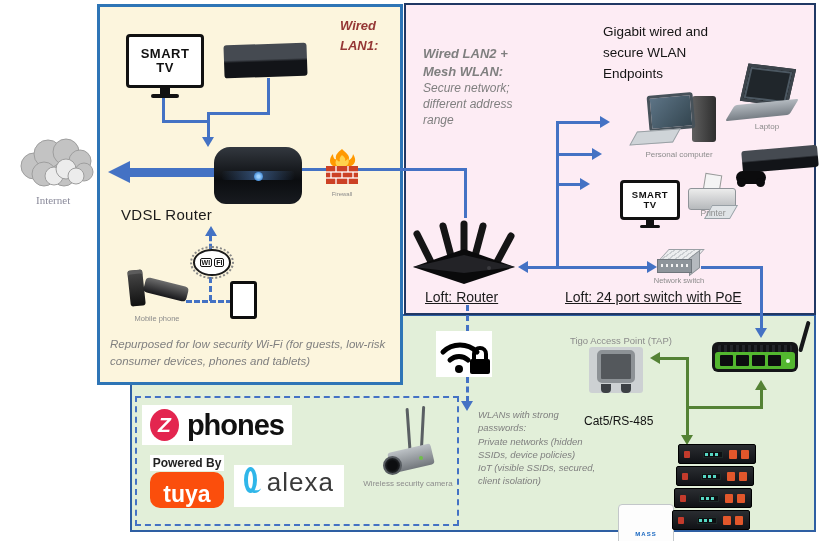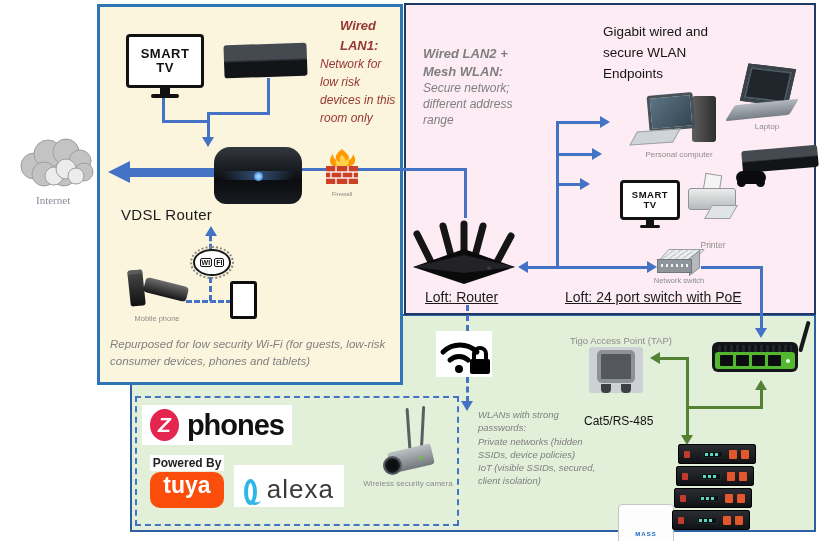--- a/index.html
+++ b/index.html
@@ -104,21 +104,21 @@
   .bat::before{content:"";position:absolute;left:5px;top:6px;width:6px;height:7px;background:#c33b2c;border-radius:1px;}
   .bat-disp{position:absolute;left:24px;top:6px;width:20px;height:7px;background:#0e1012;
        box-shadow:inset 0 0 0 1px #1d2a28;}
   .bat-disp::after{content:"";position:absolute;left:2px;top:2px;width:14px;height:3px;
        background:repeating-linear-gradient(90deg,#57d8c4 0 3px,transparent 3px 5px);}
   .bt{position:absolute;right:6px;top:5px;width:8px;height:9px;background:#e2572b;border-radius:1px;box-shadow:-12px 0 0 #e2572b;}
   .zg-circle{width:32px;height:32px;border-radius:50%;background:#e3254f;color:#fff;font-weight:800;font-size:21px;
        display:flex;align-items:center;justify-content:center;font-style:italic;}
   .zg-text{font-size:29px;font-weight:800;color:#111;letter-spacing:-1px;}
   .tuya-pb{font-size:12px;font-weight:600;color:#222;background:#fff;text-align:center;padding:1px 2px;}
-  .tuya-box{margin-top:1px;background:#fb4e0c;border-radius:10px;height:36px;display:flex;align-items:flex-start;justify-content:center;}
+  .tuya-box{margin-top:1px;background:#fb4e0c;border-radius:10px;height:36px;display:flex;align-items:flex-end;justify-content:center;}
   .tuya-text{color:#fff;font-weight:800;font-size:23px;}
   .ax-circle{width:26px;height:26px;border-radius:50%;border:4px solid #2fb6e9;box-sizing:border-box;position:relative;}
   .ax-circle::after{content:"";position:absolute;left:-1px;bottom:-4px;width:14px;height:6px;
        border-bottom:3px solid #2fb6e9;border-radius:0 0 10px 10px;transform:rotate(14deg);}
   .ax-text{font-size:26px;color:#3a3a3a;letter-spacing:1px;}
   .cam-ant{position:absolute;width:3px;background:#5a5f63;border-radius:2px;}
   .cam-body{position:absolute;left:4px;top:42px;width:44px;height:21px;background:linear-gradient(180deg,#bcc1c5,#72777c);
        border-radius:3px;transform:rotate(-13deg);}
   .cam-lens{position:absolute;left:-2px;top:50px;width:15px;height:15px;border-radius:50%;
        background:radial-gradient(circle,#0c0e10 45%,#41464b);border:2px solid #565b60;}
@@ -157,21 +157,20 @@
       <span>SMART</span>
       <span>TV</span>
     </div>
     <div class="tv-neck" style="width:10px;height:6px"></div>
     <div class="tv-base" style="width:28px;height:4px"></div>
   </div>
   <div class="abs z console" style="left:224px;top:44px;width:83px;height:33px;transform:rotate(-2deg)"></div>
 
   <div class="abs z note-red" style="left:320px;top:16px;width:82px">
     <div class="t">Wired LAN1:</div>
-    <div class="pre">Network for low risk devices in this room only</div>
   </div>
 
   <div class="abs z vdsl" style="left:214px;top:147px;width:88px;height:57px"></div>
   <div class="abs z biglabel" style="left:121px;top:206px">VDSL Router</div>
 
   <div class="abs z" style="left:322px;top:149px;width:40px">
     <svg width="40" height="38" viewBox="0 0 40 38">
       <path d="M20 0 C24 4 28 6 27 11 C31 9 31 5 31 5 C35 11 33 15 29 17 L11 17 C7 15 7 9 11 5 C11 9 13 11 14 10 C13 6 16 3 20 0 Z" fill="#ff9900"></path>
       <path d="M20 6 C22 8 24 9 23 12 C26 11 26 9 26 9 C28 13 26 16 24 17 L15 17 C13 15 13 12 15 10 C15 12 17 13 18 12 C17 10 18 8 20 6 Z" fill="#ffd24d"></path>
       <rect x="4" y="17" width="32" height="18" fill="#cc4125"></rect>
@@ -250,21 +249,21 @@
     </div>
     <div class="tv-neck" style="width:8px;height:5px"></div>
     <div class="tv-base" style="width:20px;height:3px"></div>
   </div>
 
   <div class="abs z" style="left:688px;top:174px;width:50px;height:50px">
     <div class="pr-paper"></div>
     <div class="pr-body"></div>
     <div class="pr-tray"></div>
   </div>
-  <div class="abs z devlabel" style="left:688px;top:240px;width:50px;font-size:8.5px">Printer</div>
+  <div class="abs z devlabel" style="left:688px;top:208px;width:50px;font-size:8.5px">Printer</div>
 
   <div class="abs z" style="left:657px;top:249px;width:44px;height:27px">
     <div class="sw-top"></div>
     <div class="sw-side"></div>
     <div class="sw-front"></div>
   </div>
   <div class="abs z devlabel" style="left:650px;top:276px;width:58px;font-size:7.5px">Network switch</div>
 
   <svg class="abs z" style="left:409px;top:220px" width="110" height="66" viewBox="0 0 110 66">
     <g stroke="#151515" stroke-width="7" stroke-linecap="round">
@@ -344,21 +343,21 @@
     <div class="zg-text">phones</div>
   </div>
 
   <div class="abs z" style="left:150px;top:455px;width:74px">
     <div class="tuya-pb">Powered By</div>
     <div class="tuya-box">
       <span class="tuya-text">tuya</span>
     </div>
   </div>
 
-  <div class="abs z chip" style="left:234px;top:465px;width:110px;height:42px;display:flex;align-items:flex-end;gap:10px;padding:2px 10px;box-sizing:border-box">
+  <div class="abs z chip" style="left:234px;top:465px;width:110px;height:42px;display:flex;align-items:flex-start;gap:10px;padding:2px 10px;box-sizing:border-box">
     <div class="ax-circle"></div>
     <div class="ax-text">alexa</div>
   </div>
 
   <div class="abs z" style="left:385px;top:406px;width:60px;height:72px">
     <div class="cam-ant" style="left:22px;top:2px;height:42px;transform:rotate(-4deg)"></div>
     <div class="cam-ant" style="left:36px;top:0;height:46px;transform:rotate(3deg)"></div>
     <div class="cam-body"></div>
     <div class="cam-lens"></div>
     <div class="cam-dot"></div>

